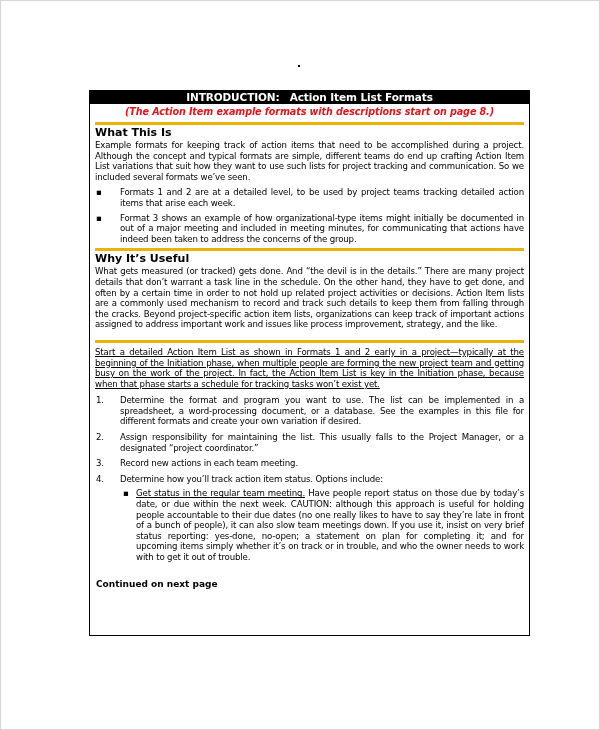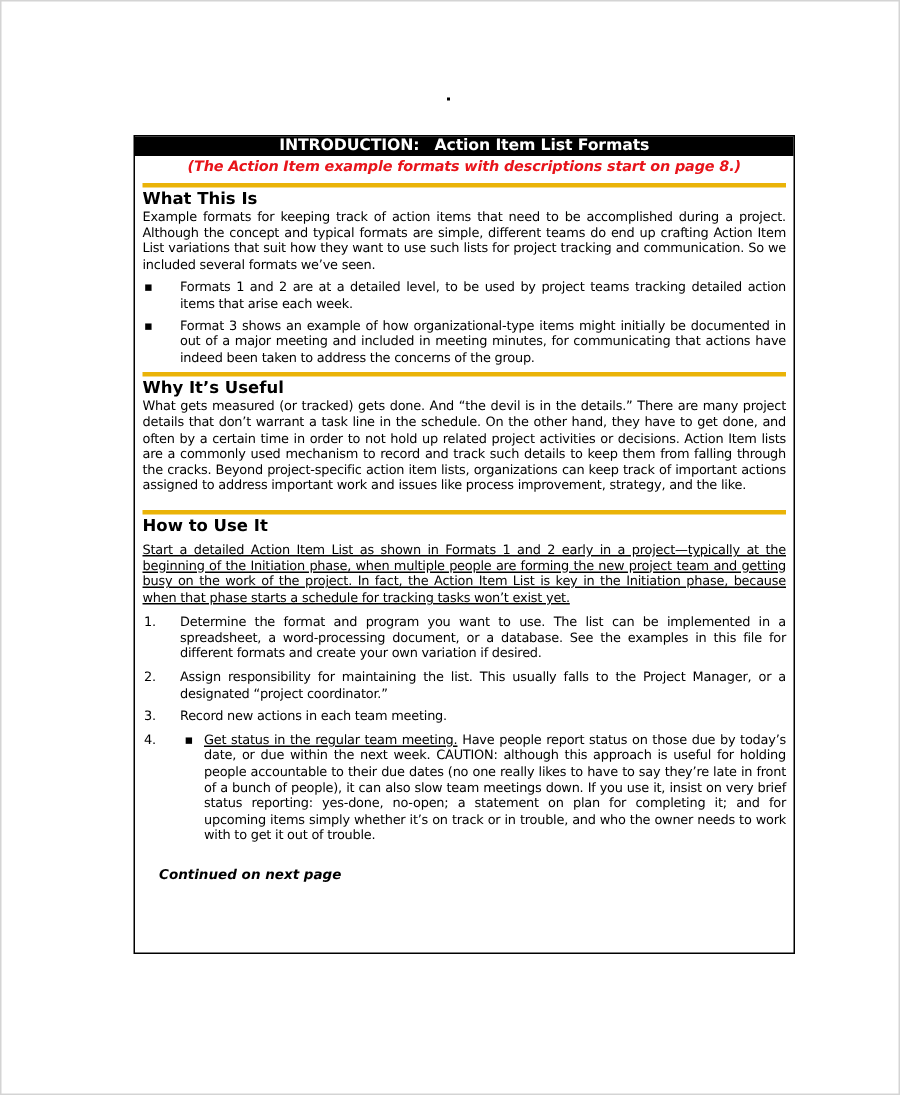--- a/index.html
+++ b/index.html
@@ -42,21 +42,21 @@
   ol.steps > li .n { position: absolute; left: 1px; top: 0; }
   ul.sub { margin: 4px 0 0 0; padding: 0; list-style: none; }
   ul.sub li { position: relative; padding-left: 16px; }
   ul.sub li .b { position: absolute; left: 3px; top: 0; }
   .u { text-decoration: underline; }
   .s-what { margin-top: 2px; }
   .s-why { margin-top: 4px; }
   .s-how { margin-top: 10px; }
   .s-how p { margin-top: 4px; text-decoration: underline; }
   .continued {
-    font-style: italic; font-weight: bold; font-size: 9px; margin-top: 16px; margin-left: 11px;
+    font-weight: bold; font-size: 9px; margin-top: 16px; margin-left: 1px;
   }
 </style>
 </head>
 <body>
 
 <div class="page-frame"></div>
 <div class="dot"></div>
 
 <div class="box">
   <div class="title-bar">
@@ -73,27 +73,26 @@
         <li><span class="b">▪</span><span>Format 3 shows an example of how organizational-type items might initially be documented in out of a major meeting and included in meeting minutes, for communicating that actions have indeed been taken to address the concerns of the group.</span></li>
       </ul>
     </div>
 
     <div class="section s-why">
       <h2>Why It’s Useful</h2>
       <p>What gets measured (or tracked) gets done. And “the devil is in the details.” There are many project details that don’t warrant a task line in the schedule. On the other hand, they have to get done, and often by a certain time in order to not hold up related project activities or decisions. Action Item lists are a commonly used mechanism to record and track such details to keep them from falling through the cracks. Beyond project-specific action item lists, organizations can keep track of important actions assigned to address important work and issues like process improvement, strategy, and the like.</p>
     </div>
 
     <div class="section s-how">
-      <h2>How to Use It</h2>
       <p>Start a detailed Action Item List as shown in Formats 1 and 2 early in a project—typically at the beginning of the Initiation phase, when multiple people are forming the new project team and getting busy on the work of the project. In fact, the Action Item List is key in the Initiation phase, because when that phase starts a schedule for tracking tasks won’t exist yet.</p>
       <ol class="steps">
         <li><span class="n">1.</span><span>Determine the format and program you want to use. The list can be implemented in a spreadsheet, a word-processing document, or a database. See the examples in this file for different formats and create your own variation if desired.</span></li>
         <li><span class="n">2.</span><span>Assign responsibility for maintaining the list. This usually falls to the Project Manager, or a designated “project coordinator.”</span></li>
         <li><span class="n">3.</span><span>Record new actions in each team meeting.</span></li>
-        <li><span class="n">4.</span>
+        <li><span class="n">4.</span><span>Determine how you’ll track action item status. Options include:</span>
           <ul class="sub">
             <li><span class="b">▪</span><span class="u">Get status in the regular team meeting.</span><span> Have people report status on those due by today’s date, or due within the next week. CAUTION: although this approach is useful for holding people accountable to their due dates (no one really likes to have to say they’re late in front of a bunch of people), it can also slow team meetings down. If you use it, insist on very brief status reporting: yes-done, no-open; a statement on plan for completing it; and for upcoming items simply whether it’s on track or in trouble, and who the owner needs to work with to get it out of trouble.</span></li>
           </ul>
         </li>
       </ol>
     </div>
 
     <div class="continued">Continued on next page</div>
   </div>
 </div>

